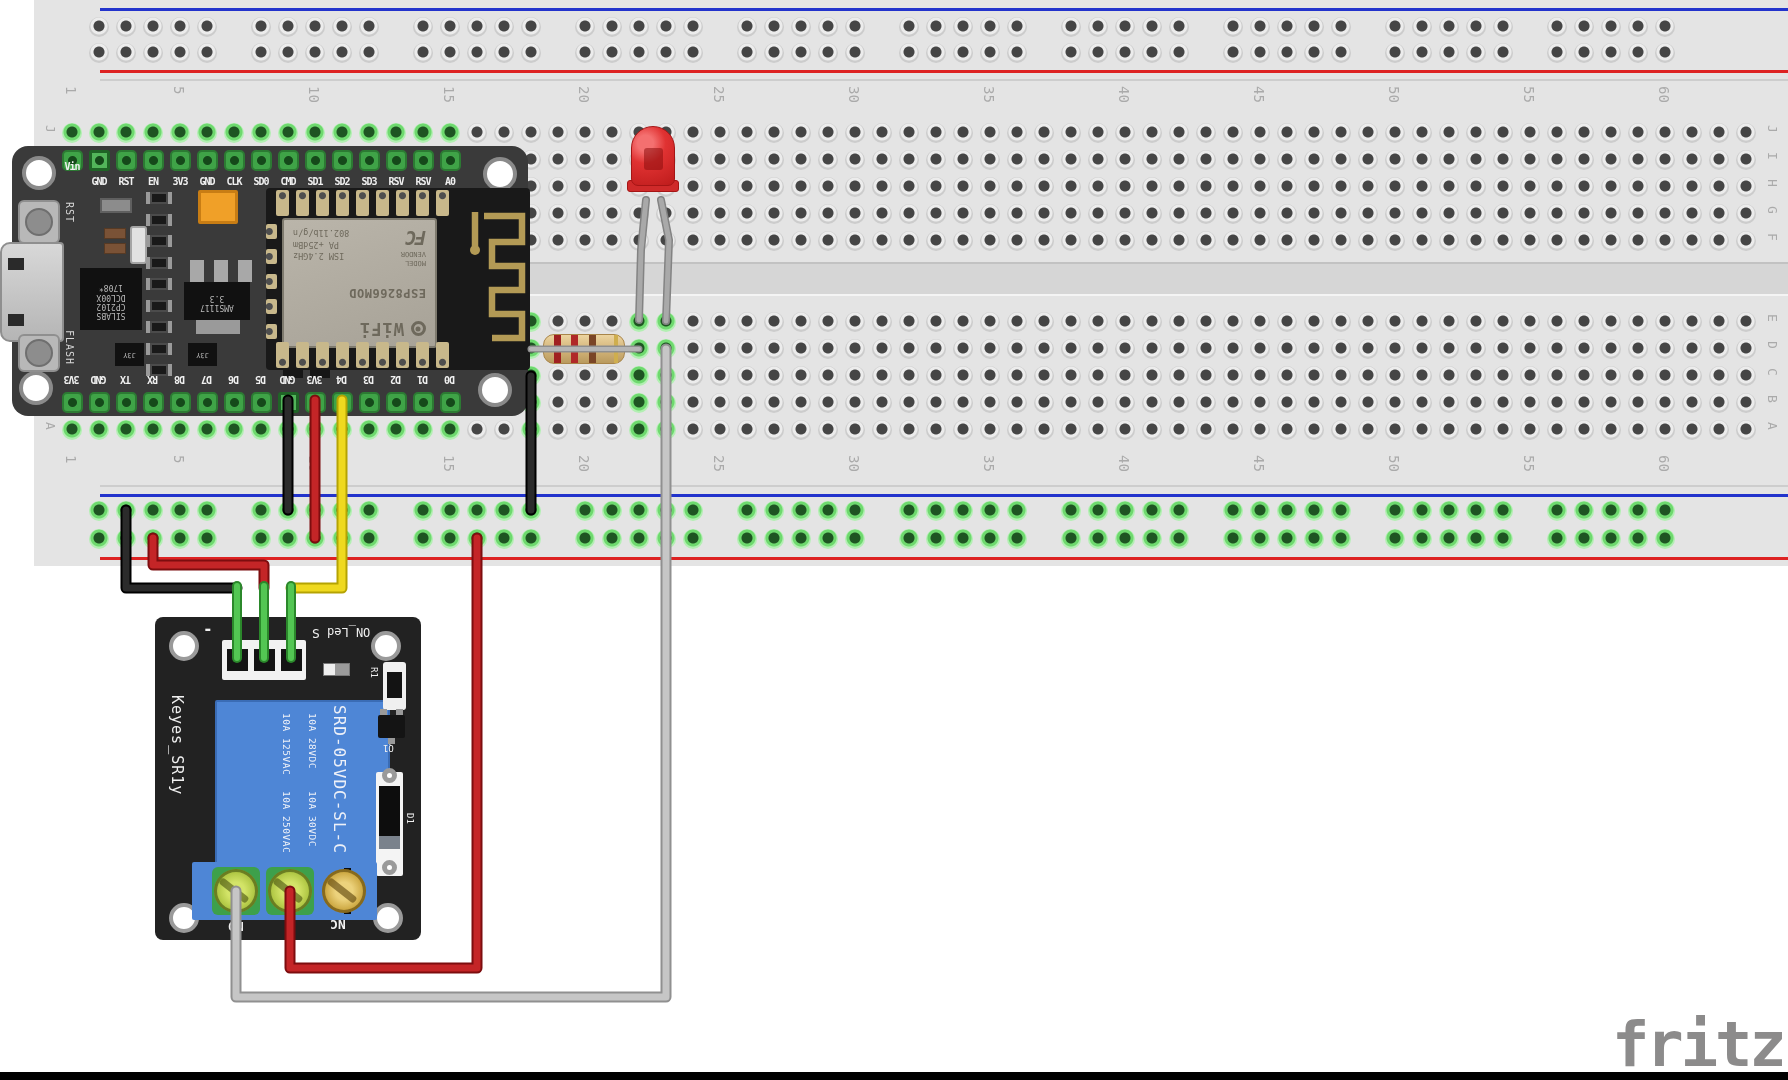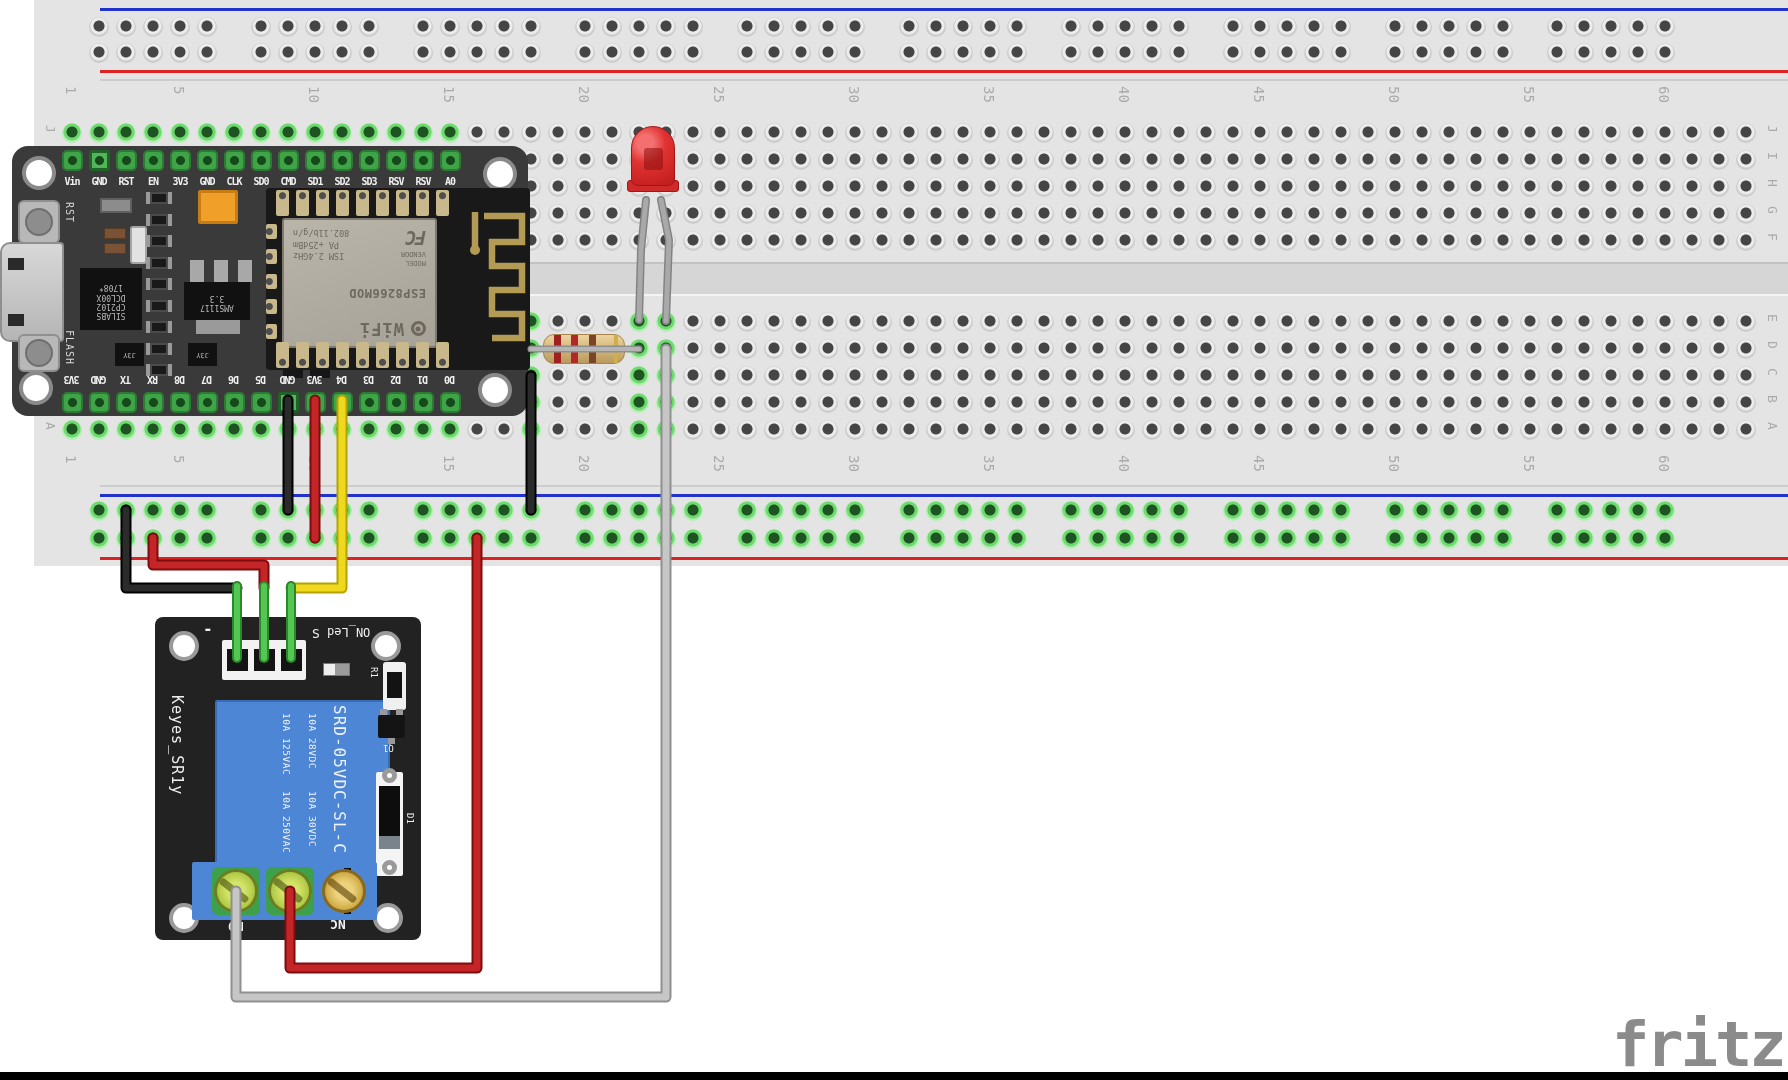--- a/index.html
+++ b/index.html
@@ -1184,21 +1184,21 @@
     <div class="letter" style="left:1766px;top:314px;">E</div>
     <div class="letter" style="left:44px;top:341px;">D</div>
     <div class="letter" style="left:1766px;top:341px;">D</div>
     <div class="letter" style="left:44px;top:368px;">C</div>
     <div class="letter" style="left:1766px;top:368px;">C</div>
     <div class="letter" style="left:44px;top:395px;">B</div>
     <div class="letter" style="left:1766px;top:395px;">B</div>
     <div class="letter" style="left:44px;top:422px;">A</div>
     <div class="letter" style="left:1766px;top:422px;">A</div>
     <span class="pin" style="left:62px;top:150px;z-index:34;"></span>
-    <div class="pinlabel" style="left:58px;top:177px;">Vin</div>
+    <div class="pinlabel" style="left:58px;top:162px;">Vin</div>
     <span class="pin sq" style="left:89px;top:150px;z-index:34;"></span>
     <div class="pinlabel" style="left:85px;top:177px;">GND</div>
     <span class="pin" style="left:116px;top:150px;z-index:34;"></span>
     <div class="pinlabel" style="left:112px;top:177px;">RST</div>
     <span class="pin" style="left:143px;top:150px;z-index:34;"></span>
     <div class="pinlabel" style="left:139px;top:177px;">EN</div>
     <span class="pin" style="left:170px;top:150px;z-index:34;"></span>
     <div class="pinlabel" style="left:166px;top:177px;">3V3</div>
     <span class="pin" style="left:197px;top:150px;z-index:34;"></span>
     <div class="pinlabel" style="left:193px;top:177px;">GND</div>

